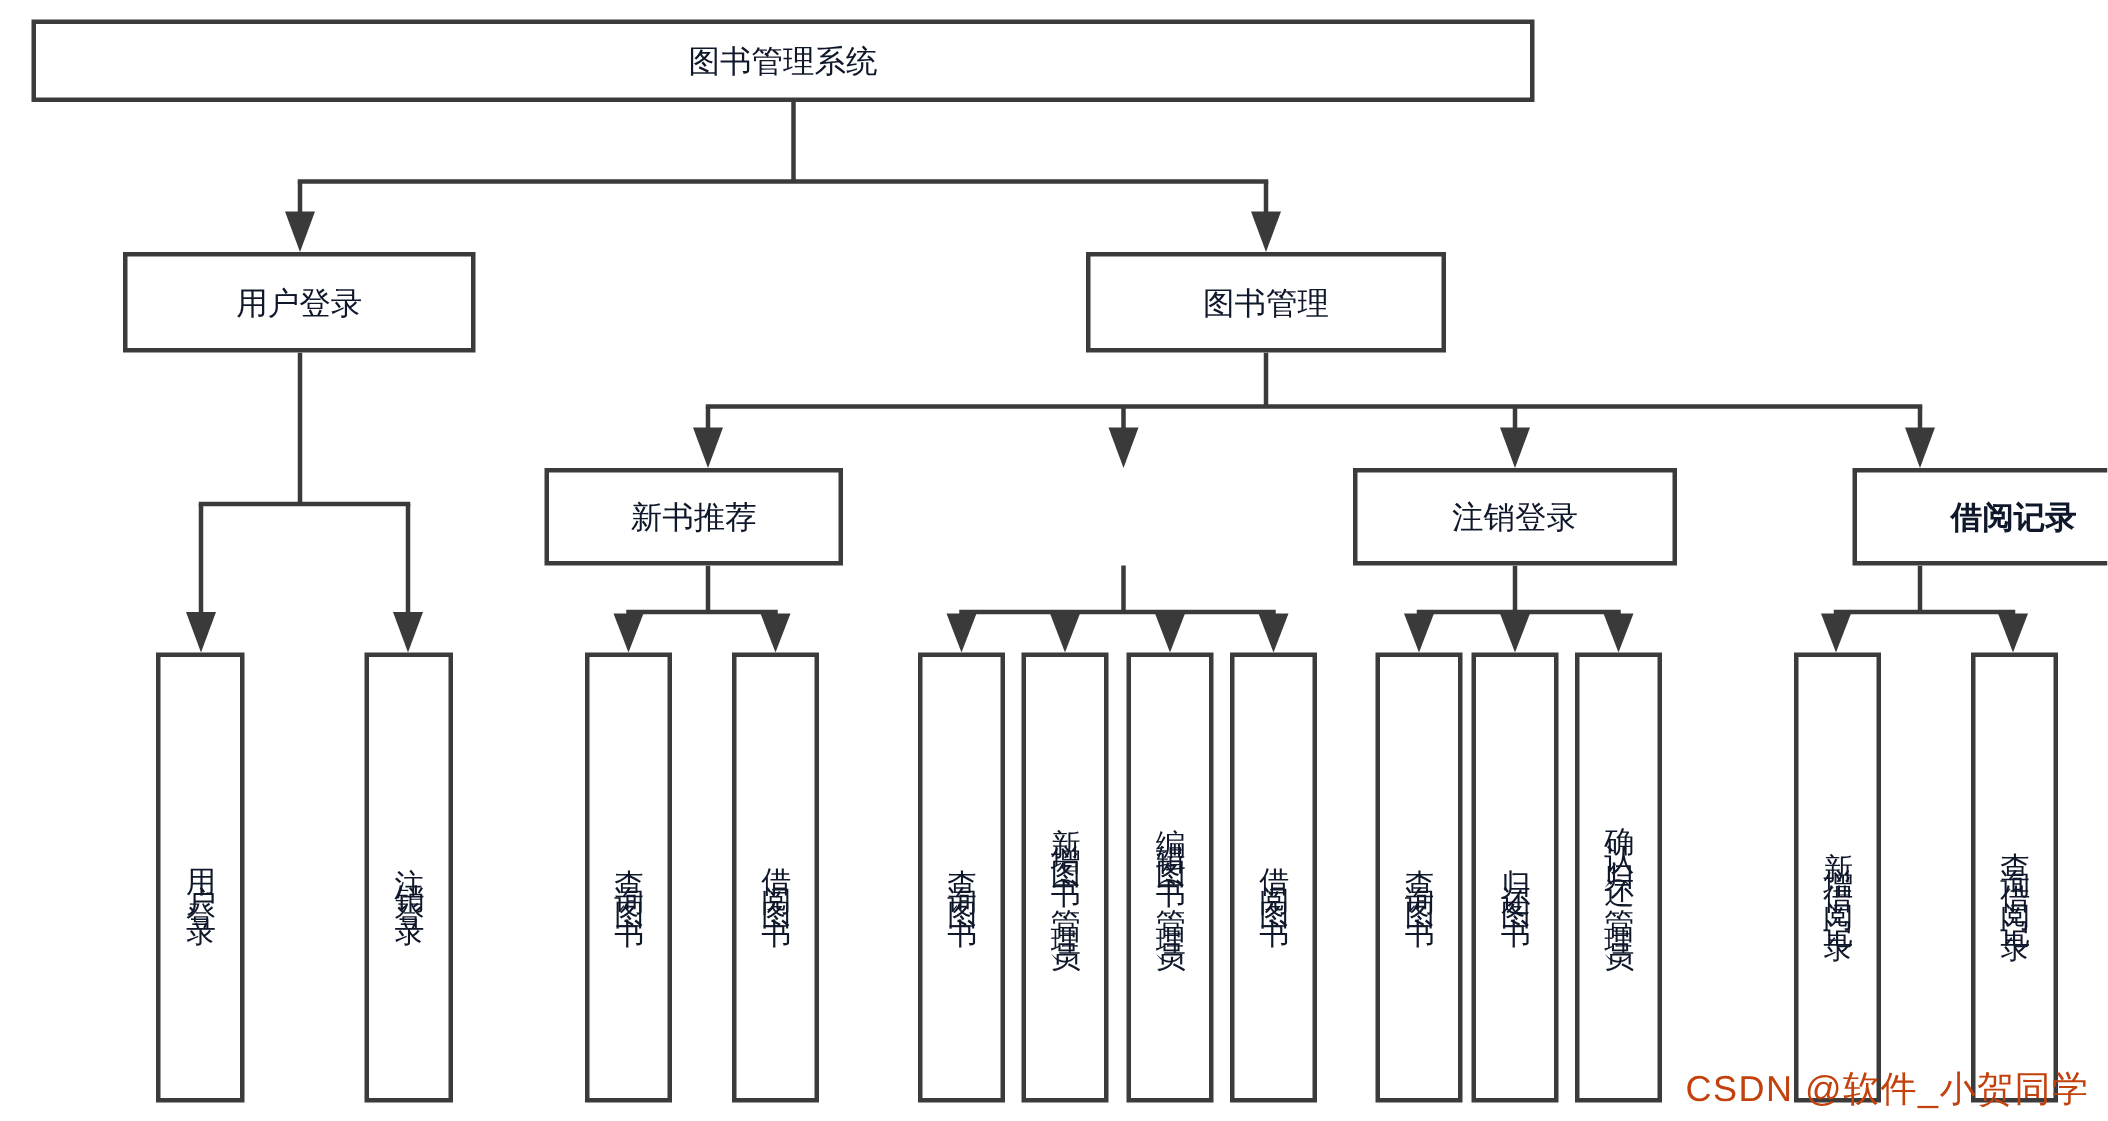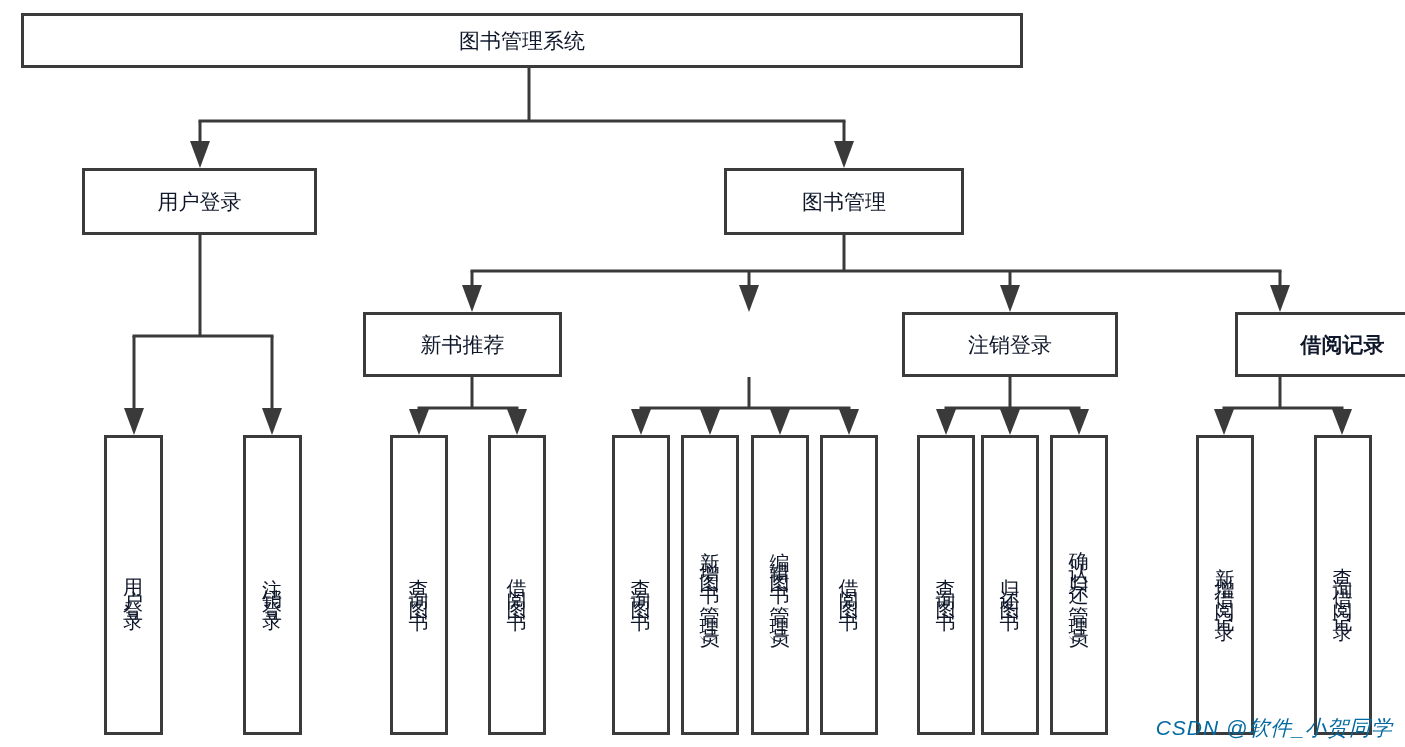--- a/index.html
+++ b/index.html
@@ -48,25 +48,24 @@
     text-orientation: mixed;
     letter-spacing: 11px;
     font-size: 20px;
     line-height: 1;
     white-space: nowrap;
   }
   .watermark {
     position: absolute;
     right: 12px;
     bottom: 5px;
-    font-size: 21px;
-    color: #0369a1;
+    font-size: 24px;
+    color: #c2410c;
     letter-spacing: 1px;
     white-space: nowrap;
-    font-style: italic;
   }
 </style>
 </head>
 <body>
 
 <div class="canvas">
 
   <svg class="connectors" viewBox="0 0 1405 747" xmlns="http://www.w3.org/2000/svg">
 
     <g>

